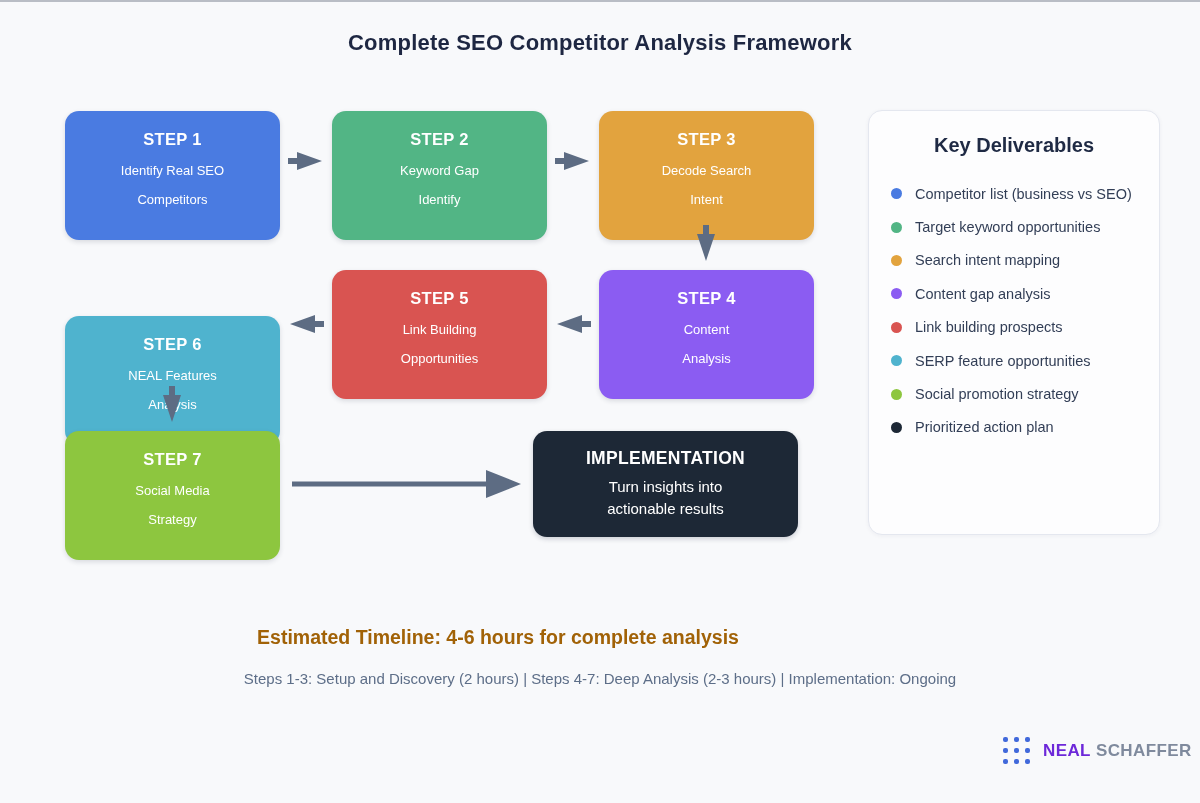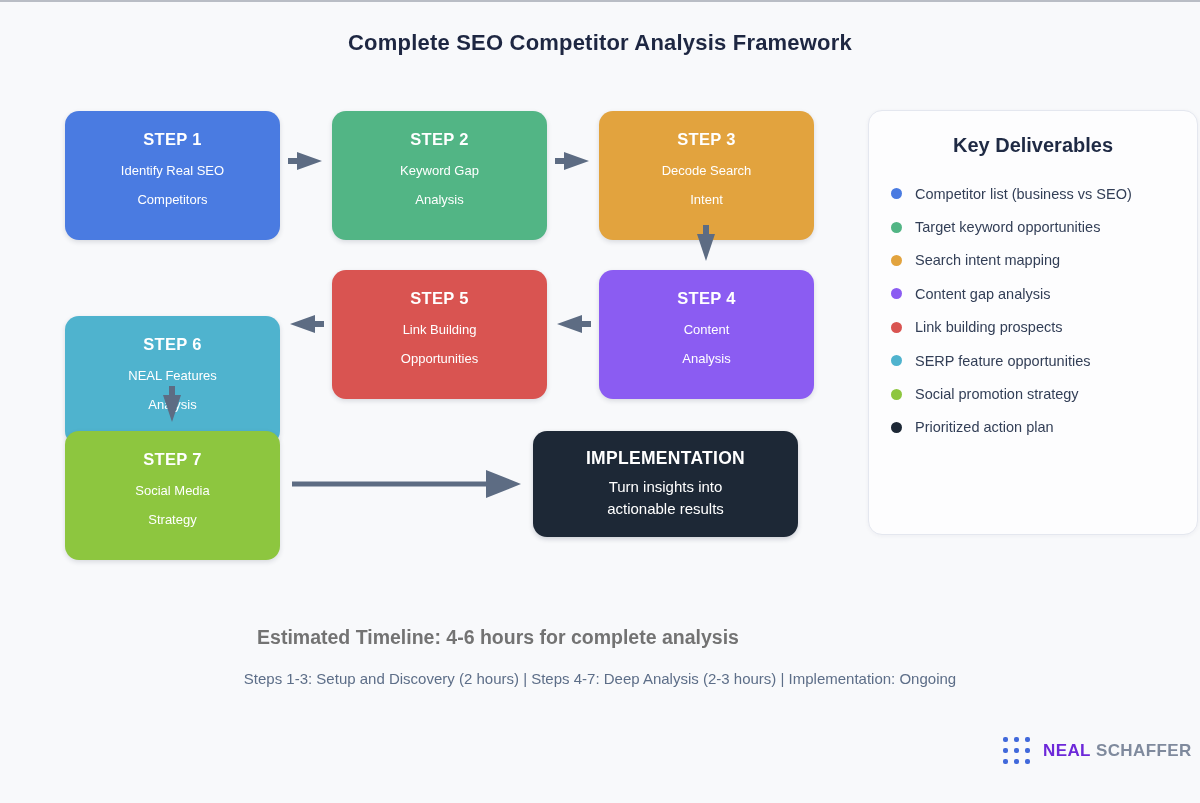--- a/index.html
+++ b/index.html
@@ -38,33 +38,33 @@
   .arrow{position:absolute;color:#5d6c83;}
   .a-r1{left:288px;top:147px;}
   .a-r2{left:555px;top:147px;}
   .a-d1{left:694px;top:223px;}
   .a-l1{left:555px;top:310px;}
   .a-l2{left:288px;top:310px;}
   .a-d2{left:160px;top:384px;}
   .a-long{left:292px;top:467px;}
   
   .panel{
-    position:absolute;left:868px;top:108px;width:330px;height:425px;
+    position:absolute;left:868px;top:108px;width:292px;height:425px;
     background:#fdfdfe;border:1px solid #e4e7ef;border-radius:14px;
     box-shadow:0 1px 4px rgba(30,40,70,.05);box-sizing:border-box;padding:22px 0 0 0;
   }
   .panel-title{font-size:20px;font-weight:bold;color:#1f2a44;text-align:center;line-height:24px;}
   .panel-list{list-style:none;margin:20px 0 0 0;padding:0 16px 0 22px;}
   .panel-list li{display:flex;align-items:center;height:33.4px;}
   .dot{width:11px;height:11px;border-radius:50%;flex:0 0 11px;margin-right:13px;}
   .item-label{font-size:14.5px;color:#323e56;white-space:nowrap;}
   
   .tl-heading{
     position:absolute;top:624px;left:0;width:996px;text-align:center;
-    font-size:19.5px;font-weight:bold;color:#737373;
+    font-size:19.5px;font-weight:bold;color:#a16207;
   }
   .tl-details{
     position:absolute;top:668px;left:0;width:1200px;text-align:center;
     font-size:15px;color:#5d6e88;
   }
   
   .logo{position:absolute;left:1003px;top:735px;display:flex;align-items:center;}
   .logo-dots{display:grid;grid-template-columns:repeat(3,5px);grid-auto-rows:5px;gap:6px;}
   .logo-dots span{width:5px;height:5px;border-radius:2px;}
   .logo-text{margin-left:13px;font-size:17px;letter-spacing:.4px;white-space:nowrap;}
@@ -79,21 +79,21 @@
   <div class="page-title">Complete SEO Competitor Analysis Framework</div>
 
   <div class="box pos-step1" style="background-color: rgb(74, 123, 225);">
     <div class="box-label">STEP 1</div>
     <span class="box-title">Identify Real SEO
 Competitors</span>
   </div>
   <div class="box pos-step2" style="background-color: rgb(82, 181, 133);">
     <div class="box-label">STEP 2</div>
     <span class="box-title">Keyword Gap
-Analysis</span>
+Identify</span>
   </div>
   <div class="box pos-step3" style="background-color: rgb(226, 163, 62);">
     <div class="box-label">STEP 3</div>
     <span class="box-title">Decode Search
 Intent</span>
   </div>
 
   <div class="box pos-step6" style="background-color: rgb(79, 179, 206); margin-top: 46px;">
     <div class="box-label">STEP 6</div>
     <span class="box-title">NEAL Features

